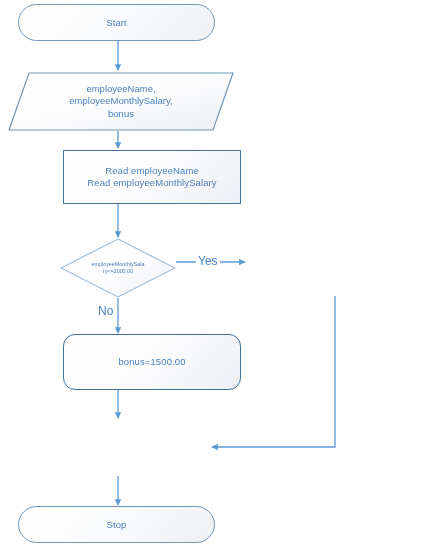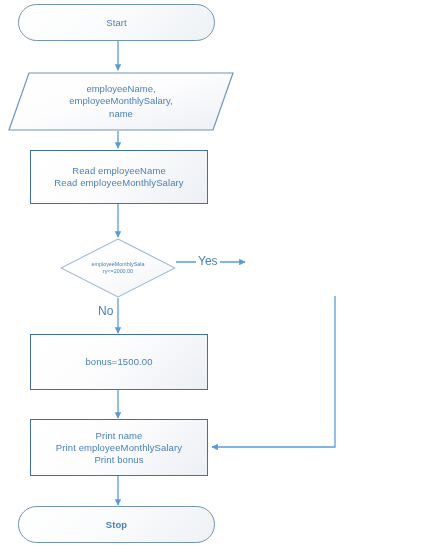--- a/index.html
+++ b/index.html
@@ -50,20 +50,21 @@
   .terminator {
     border: 1.2px solid #7195b5;
     border-radius: 40px;
     background: linear-gradient(135deg, #ffffff 0%, #fbfcfd 42%, #eef1f5 100%);
   }
 
   
   .process {
     border: 1.2px solid #41719c;
     background: linear-gradient(135deg, #ffffff 0%, #fdfdfe 45%, #eceff4 100%);
+    margin-left: 33px;
   }
 
   
   .io-wrap {
     position: absolute;
   }
   .io-shape {
     position: absolute;
     left: 0; top: 0;
     width: 100%; height: 100%;
@@ -155,21 +156,21 @@
         <linearGradient id="ioGrad" x1="0" y1="0" x2="1" y2="1">
           <stop offset="0%" stop-color="#ffffff"></stop>
           <stop offset="45%" stop-color="#fdfdfe"></stop>
           <stop offset="100%" stop-color="#eceff4"></stop>
         </linearGradient>
       </defs>
       <polygon points="21,1 225,1 205,58 1,58" fill="url(#ioGrad)" stroke="#7195b5" stroke-width="1.2"></polygon>
     </svg>
     <div class="io-label">employeeName,
 employeeMonthlySalary,
-name</div>
+bonus</div>
   </div>
 
   <div class="node process" style="left:30px; top:150px; width:178px; height:54px;">
     <span class="txt">Read employeeName
 Read employeeMonthlySalary</span>
   </div>
 
   <div class="decision-wrap" style="left:60px; top:238px; width:116px; height:60px;">
     <svg class="decision-shape" viewBox="0 0 116 60" preserveAspectRatio="none">
       <defs>
@@ -183,27 +184,22 @@
     </svg>
     <div class="decision-label">employeeMonthlySala
 ry&lt;=2000.00</div>
   </div>
 
   <div class="edge-label" style="left:196px; top:256px;">Yes</div>
 
   <div class="edge-label" style="left:96px; top:306px;">No</div>
 
 
-  <div class="node process" style="left:30px; top:334px; width:178px; height:56px;">
+  <div class="node process" style="left:30px; top:334px; width:178px; height:56px;border-radius:12px;">
     <span class="txt">bonus=1500.00</span>
   </div>
 
-  <div class="node process" style="left:30px; top:419px; width:178px; height:57px;">
-    <span class="txt">Print name
-Print employeeMonthlySalary
-Print bonus</span>
-  </div>
-
-  <div class="node terminator" style="left:18px; top:506px; width:197px; height:37px;font-weight:bold;">
+
+  <div class="node terminator" style="left:18px; top:506px; width:197px; height:37px;">
     <span class="txt">Stop</span>
   </div>
 
 </div>
 
 </body></html>

